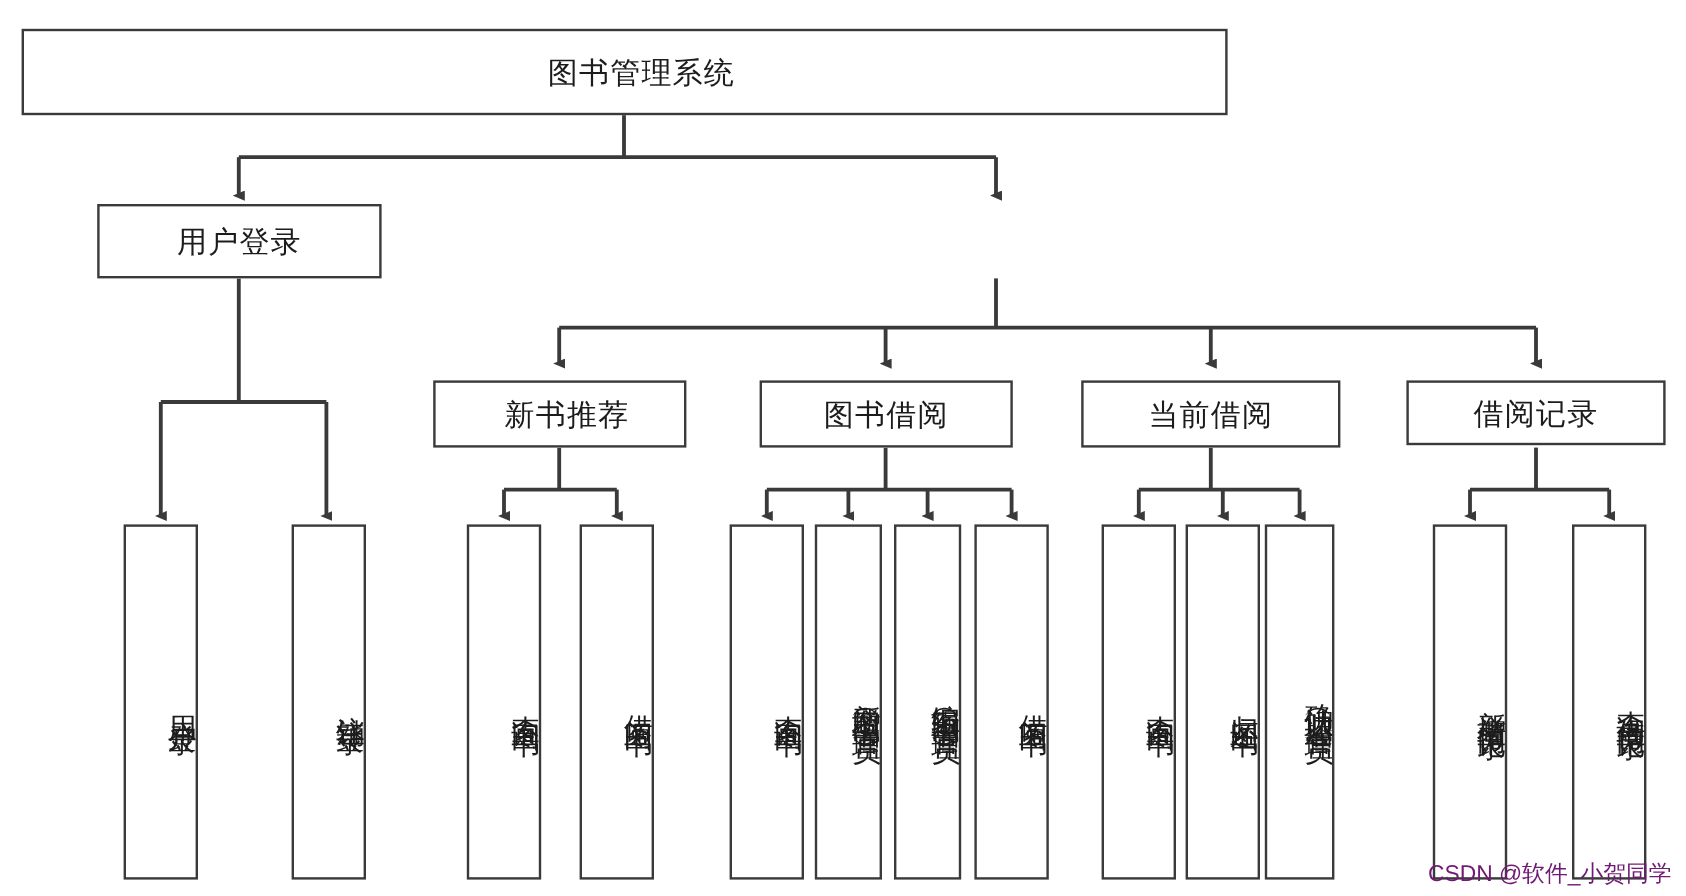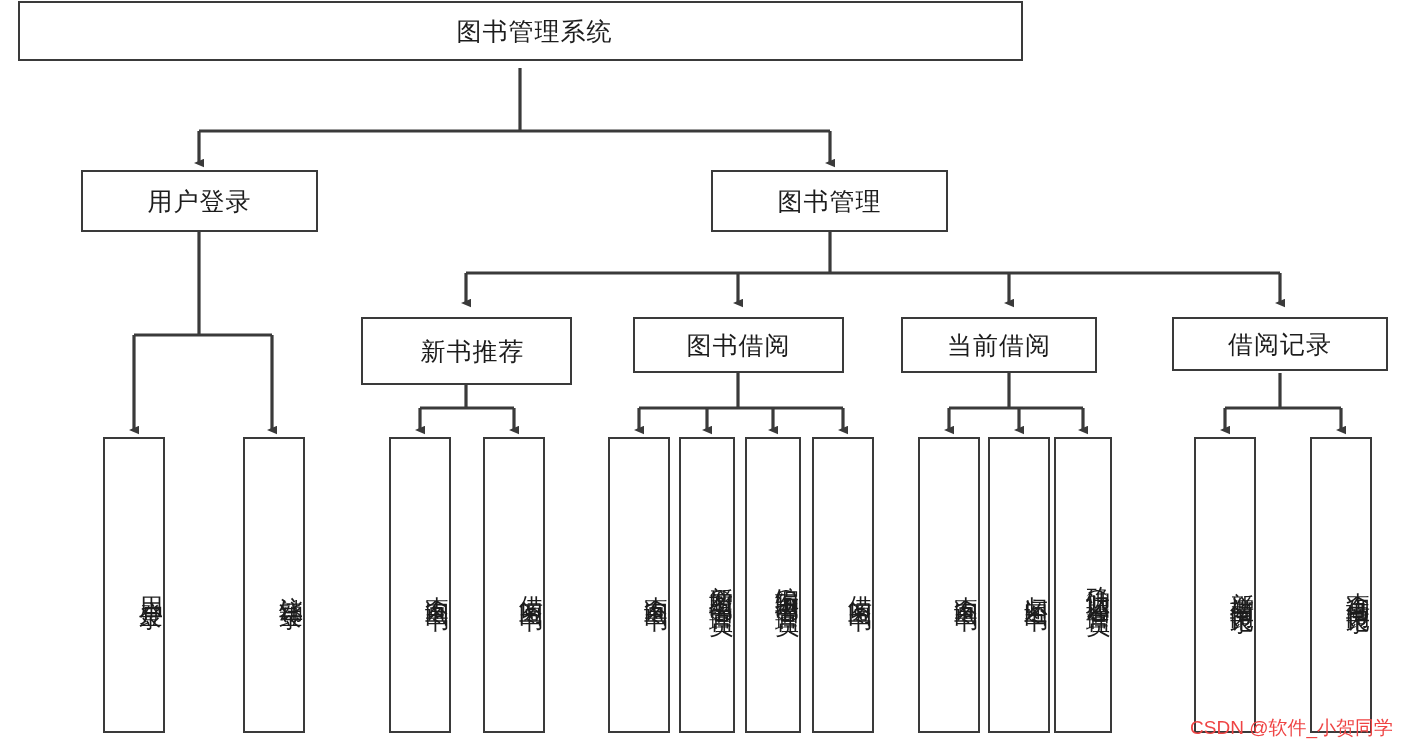--- a/index.html
+++ b/index.html
@@ -48,21 +48,21 @@
   .node.vert.pad-top .vtxt{ margin-top:0px; }
   .edges{
     position:absolute;left:0;top:0;width:1405px;height:747px;
     z-index:1;pointer-events:none;
   }
   .watermark{
     position:absolute;
     right:12px;
     bottom:6px;
     font-size:19px;
-    color:#ef4444;
+    color:#701a75;
     letter-spacing:0px;
     z-index:9;
     white-space:nowrap;
   }
 </style>
 </head>
 <body>
 
 <div id="diagram">
 
@@ -112,38 +112,35 @@
       <path d="M1019,408 L1019,430" marker-end="url(#arrow)"></path>
       <path d="M1083,408 L1083,430" marker-end="url(#arrow)"></path>
 
       <path d="M1280,373 L1280,408"></path>
       <path d="M1225,408 L1341,408"></path>
       <path d="M1225,408 L1225,430" marker-end="url(#arrow)"></path>
       <path d="M1341,408 L1341,430" marker-end="url(#arrow)"></path>
     </g>
   </svg>
 
-  <div class="node horiz" style="left:18px;top:1px;width:1005px;height:60px;padding-left:28px;">
+  <div class="node horiz" style="left:18px;top:24px;width:1005px;height:72px;padding-left:28px;">
     <span>图书管理系统</span>
   </div>
 
   <div class="node horiz" style="left:81px;top:170px;width:237px;height:62px;">
     <span>用户登录</span>
   </div>
-  <div class="node horiz" style="left:711px;top:170px;width:237px;height:62px;">
-    <span>图书管理</span>
-  </div>
 
-  <div class="node horiz" style="left:361px;top:317px;width:211px;height:68px;padding-left:12px;">
+  <div class="node horiz" style="left:361px;top:317px;width:211px;height:56px;padding-left:12px;">
     <span>新书推荐</span>
   </div>
   <div class="node horiz" style="left:633px;top:317px;width:211px;height:56px;text-align:right;">
     <span>图书借阅</span>
   </div>
-  <div class="node horiz" style="left:901px;top:317px;width:196px;height:56px;">
+  <div class="node horiz" style="left:901px;top:317px;width:216px;height:56px;">
     <span>当前借阅</span>
   </div>
   <div class="node horiz" style="left:1172px;top:317px;width:216px;height:54px;">
     <span>借阅记录</span>
   </div>
 
   <div class="node vert" style="left:103px;top:437px;width:62px;height:296px;">
     <span class="vtxt">用户登录</span>
   </div>
   <div class="node vert" style="left:243px;top:437px;width:62px;height:296px;">

